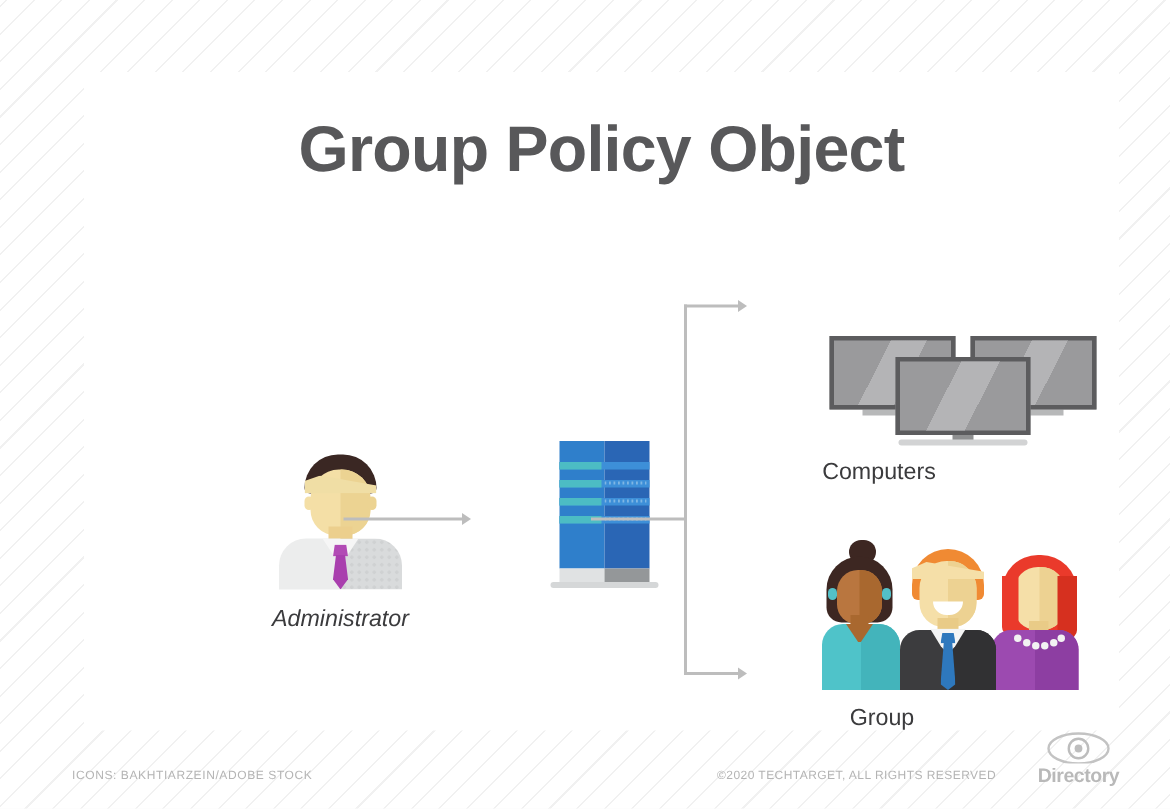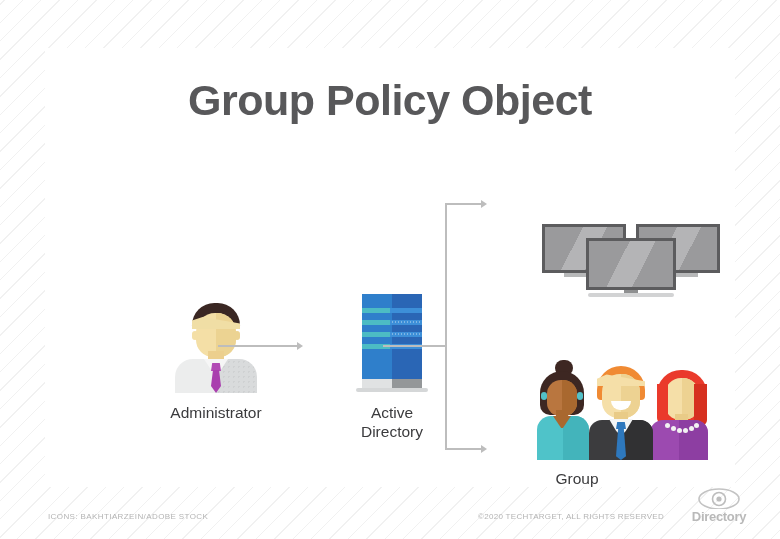--- a/index.html
+++ b/index.html
@@ -11,21 +11,21 @@
       -45deg,
       #ffffff 0px, #ffffff 6px,
       #f1f1f1 6px, #f1f1f1 7px,
       #ffffff 7px, #ffffff 13px);
     position:relative;
     overflow:hidden;
   }
 
   .card{
     position:absolute;
-    left:45px; top:48px;
+    left:56px; top:48px;
     width:690px; height:439px;
     background:#ffffff;
   }
 
   .title{
     position:absolute;
     left:0; top:28px; width:690px;
     text-align:center;
     font-size:43px;
     font-weight:bold;
@@ -165,21 +165,21 @@
     <div class="hair-fringe"></div>
     <div class="ear-l"></div>
     <div class="ear-r"></div>
     <div class="neck"></div>
     <div class="shirt-l"></div>
     <div class="shirt-r"></div>
     <div class="collar"></div>
     <div class="tie-knot"></div>
     <div class="tie"></div>
   </div>
-  <div class="node-label" style="left:81px;top:355px;width:180px;">Administrator</div>
+  <div class="node-label" style="left:81px;top:355px;width:180px;font-style:italic;">Administrator</div>
 
   <div class="conn" style="left:173px;top:297px;width:80px;height:1.5px;"></div>
   <div class="arrow-head" style="left:252px;top:294px;"></div>
 
   <div class="server">
     <div class="body-l"></div>
     <div class="body-r"></div>
 
     <div class="stripe" style="top:14px;"></div>
     <div class="bar" style="top:14px;"></div>
@@ -193,22 +193,20 @@
     <div class="dots" style="top:39px;"></div>
 
     <div class="stripe" style="top:50px;"></div>
     <div class="bar" style="top:50px;"></div>
     <div class="dots" style="top:51px;"></div>
 
     <div class="base-l"></div>
     <div class="base-r"></div>
     <div class="foot"></div>
   </div>
-  <div class="node-label" style="left:257px;top:355px;width:180px;">Active
-Directory</div>
 
   <div class="conn" style="left:338px;top:297px;width:63px;height:1.5px;"></div>
   <div class="conn" style="left:400px;top:155px;width:1.5px;height:246px;"></div>
 
   <div class="conn" style="left:400px;top:155px;width:37px;height:1.5px;"></div>
   <div class="arrow-head" style="left:436px;top:152px;"></div>
 
   <div class="conn" style="left:400px;top:400px;width:37px;height:1.5px;"></div>
   <div class="arrow-head" style="left:436px;top:397px;"></div>
 
@@ -220,20 +218,21 @@
     </div>
     <div class="mon mon-right">
       <div class="gloss"></div>
     </div>
     <div class="neck-mid"></div>
     <div class="base-mid"></div>
     <div class="mon mon-mid">
       <div class="gloss"></div>
     </div>
   </div>
+  <div class="node-label" style="left:440px;top:257px;width:180px;">Computers</div>
 
   <div class="users">
 
     <div class="u uw1-bun"></div>
     <div class="u uw1-hair"></div>
     <div class="u uw1-ear-l"></div>
     <div class="u uw1-ear-r"></div>
     <div class="u uw1-face"></div>
     <div class="u uw1-face-sh"></div>
     <div class="u uw1-neck"></div>

